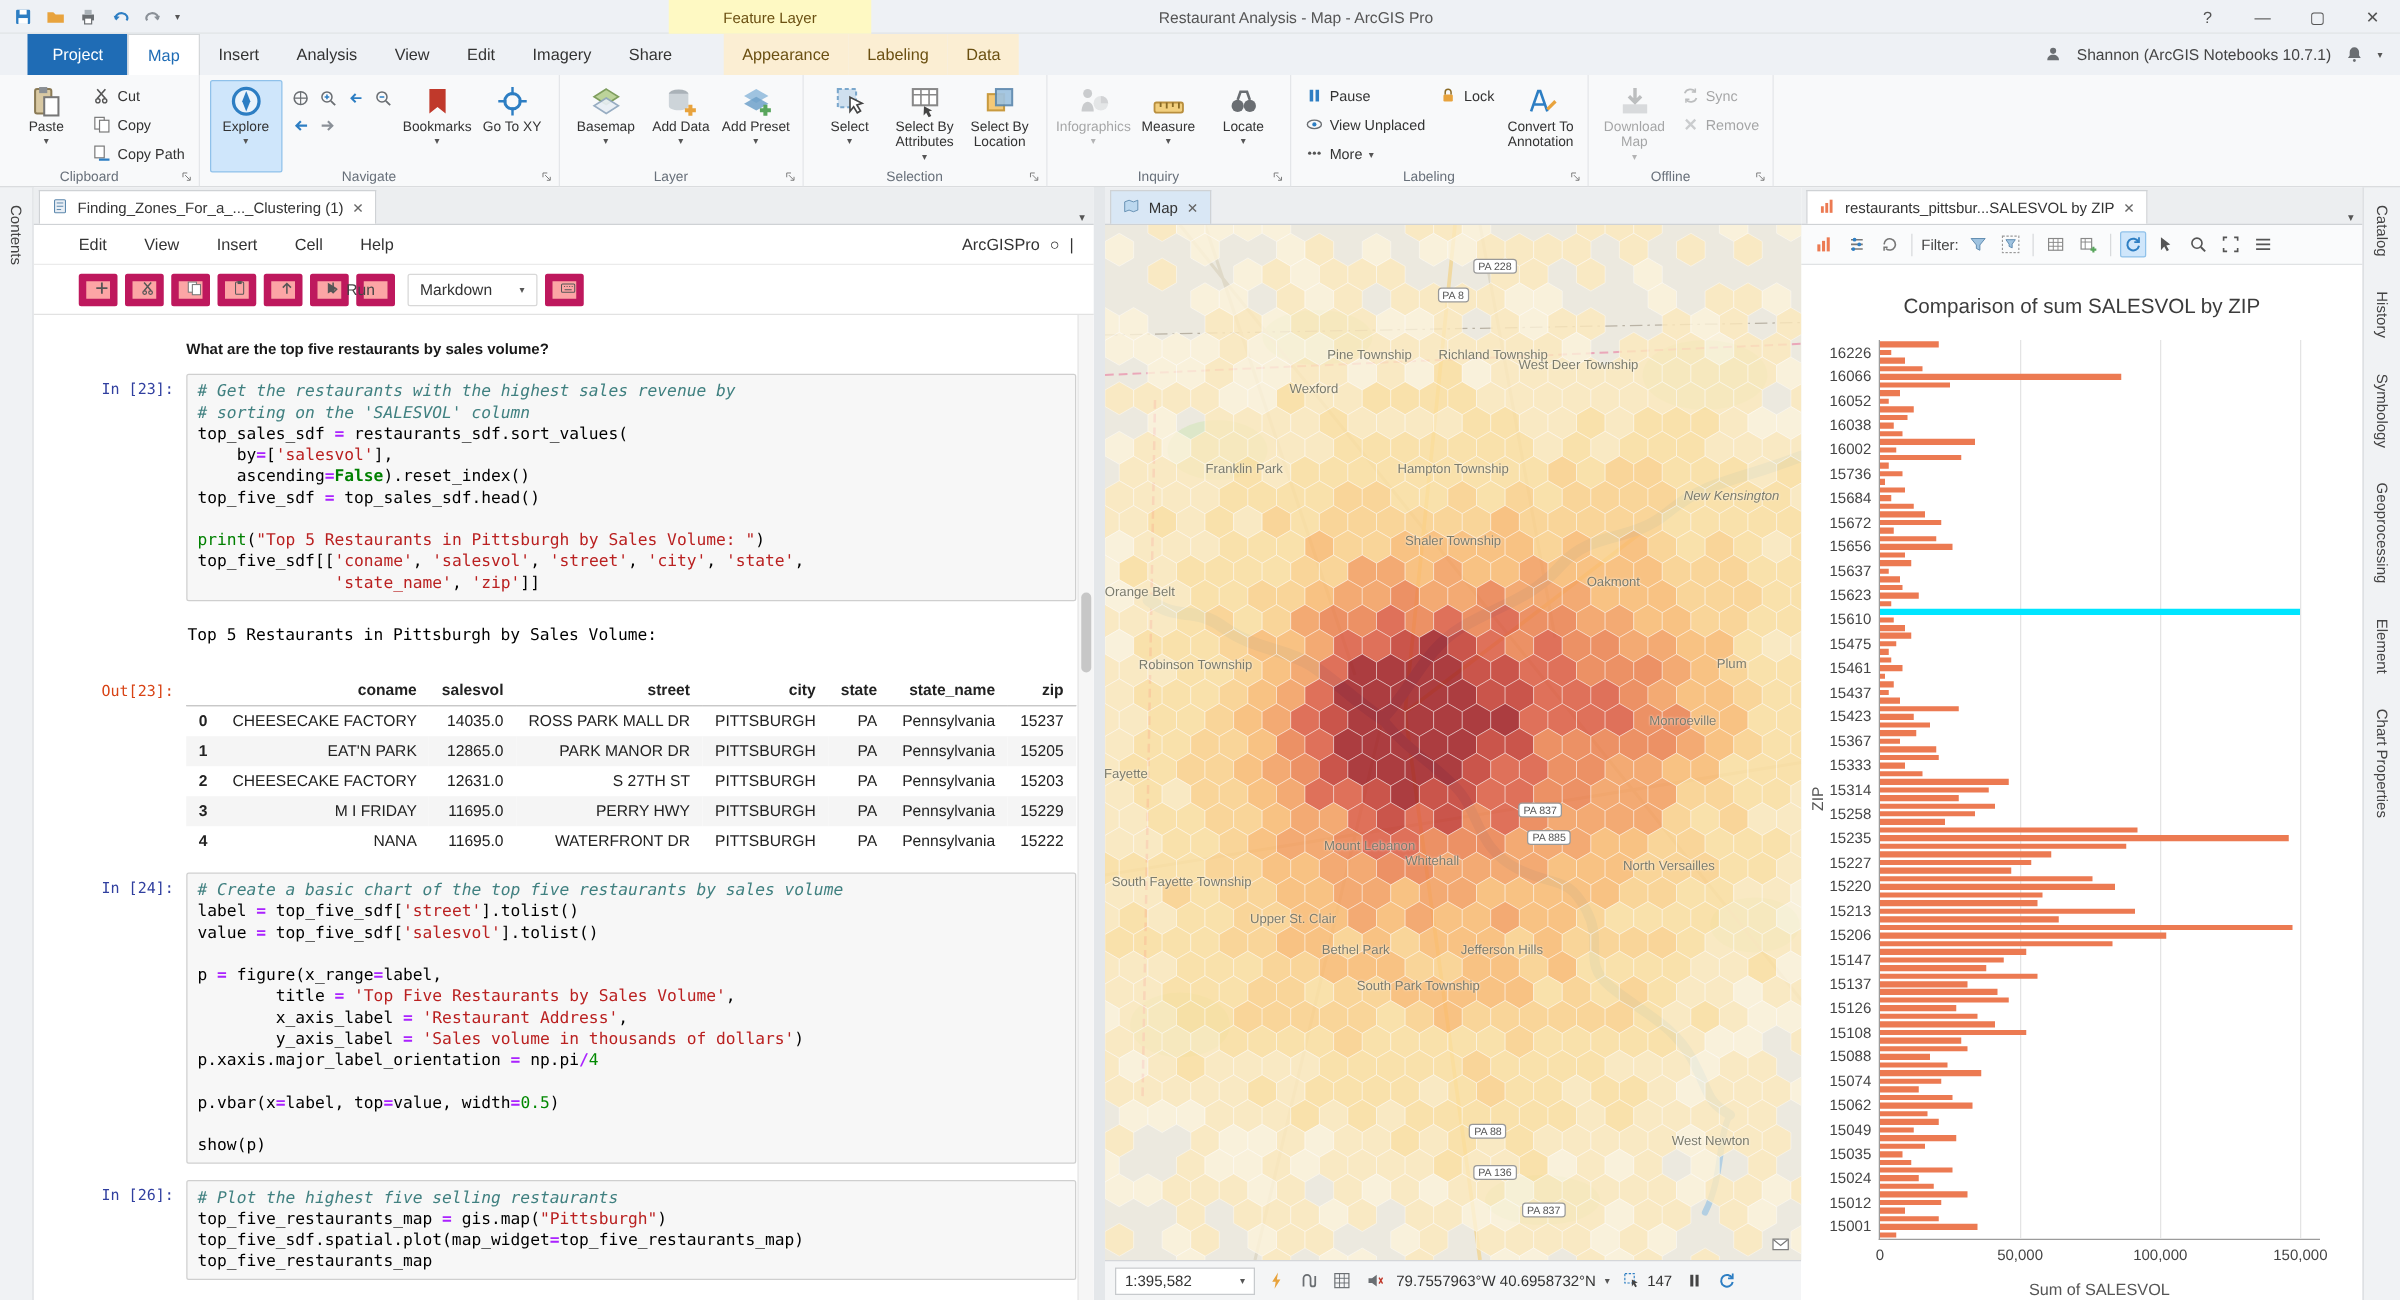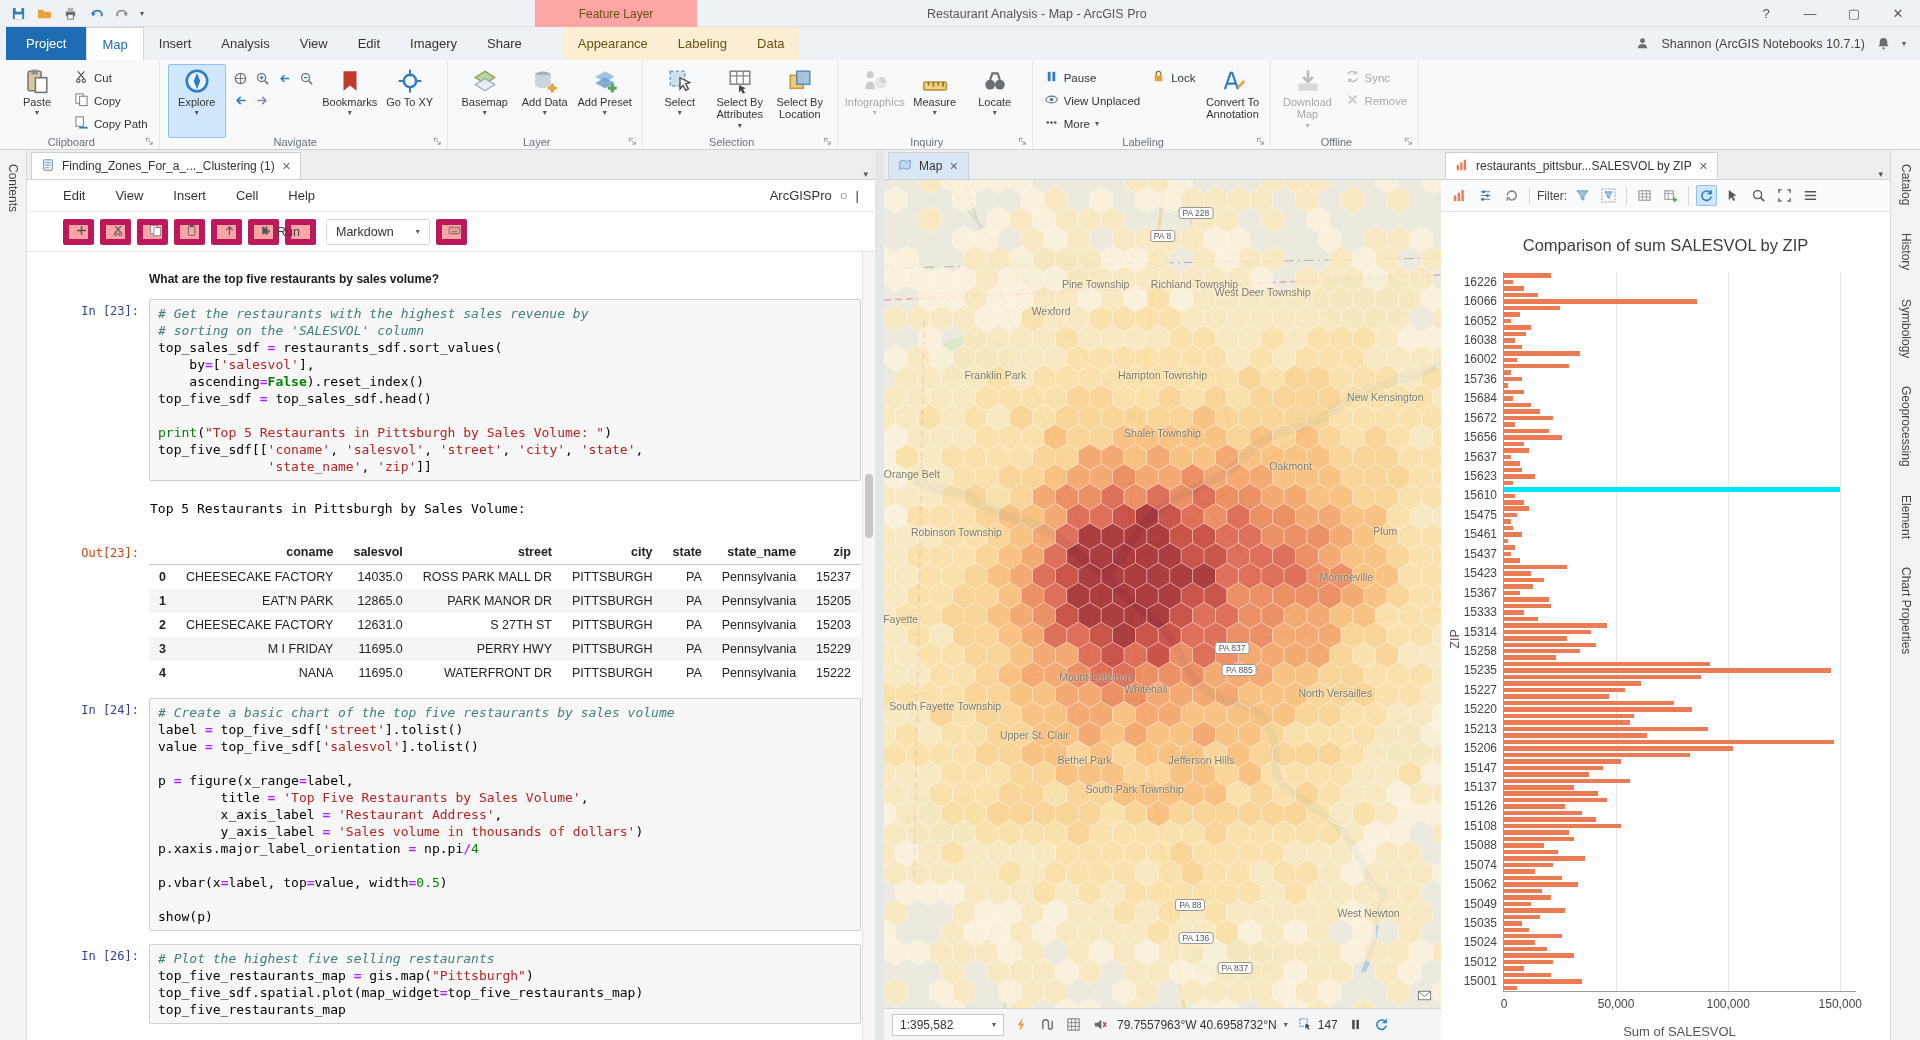--- a/index.html
+++ b/index.html
@@ -3,27 +3,27 @@
 <meta charset="utf-8">
 <style>
 *{box-sizing:border-box;margin:0;padding:0}
 html,body{width:1920px;height:1040px;overflow:hidden}
 body{font-family:"Liberation Sans",sans-serif;font-size:13px;color:#222;background:#fff;position:relative}
 
 #titlebar{position:absolute;top:0;left:0;right:0;height:27px;background:#eef1f5;border-bottom:1px solid #e0e3e6;display:flex;align-items:center;z-index:5}
 #qat{display:flex;align-items:center;gap:9px;padding-left:10px}
 .qicon{width:17px;height:17px;display:flex;align-items:center;justify-content:center}
 .qicon svg{width:15px;height:15px}
-#ctx-header{position:absolute;left:535px;top:0;width:162px;height:27px;background:#fca5a5;color:#6b5012;display:flex;align-items:center;justify-content:center;font-size:12px}
+#ctx-header{position:absolute;left:535px;top:0;width:162px;height:27px;background:#fef9c3;color:#6b5012;display:flex;align-items:center;justify-content:center;font-size:12px}
 #win-title{position:absolute;left:50%;top:0;height:27px;transform:translateX(-15%);display:flex;align-items:center;color:#555;font-size:12.5px;white-space:nowrap}
 #win-controls{margin-left:auto;display:flex;height:27px}
 .win-btn{width:44px;height:27px;display:flex;align-items:center;justify-content:center;color:#555;font-size:13px}
 
 #tabsrow{position:absolute;top:27px;left:0;right:0;height:33px;background:#eef1f5;display:flex;align-items:stretch}
-#ribbon-tabs{display:flex;align-items:stretch;padding-left:6px}
+#ribbon-tabs{display:flex;align-items:stretch;padding-left:22px}
 .rtab{display:flex;align-items:center;padding:0 15px;font-size:13px;color:#333;cursor:default}
 .rtab.project{background:#1f6cb5;color:#fff;padding:0 20px}
 .rtab.active{background:#fff;color:#1f6cb5;border:1px solid #d5d8da;border-bottom:none}
 .rtab.contextual{background:#fbeed3;color:#6b5012}
 .tab-gap{width:26px}
 #account{margin-left:auto;display:flex;align-items:center;gap:10px;padding-right:14px;font-size:12.5px;color:#444}
 #account svg{width:15px;height:15px}
 
 #ribbon{position:absolute;top:60px;left:0;right:0;height:90px;background:#f8f9fa;border-bottom:1px solid #cfd2d5;display:flex}
 .rgroup{position:relative;height:100%;border-right:1px solid #e4e6e9;padding:4px 8px 16px 8px;display:flex;align-items:flex-start;gap:5px}
@@ -1744,21 +1744,21 @@
             <polygon points="583.0,838.2 571.6,844.8 560.1,838.2 560.1,825.0 571.6,818.4 583.0,825.0 " fill="#fdf3d9" fill-opacity=".8"></polygon>
           </g>
         </svg>
       <div id="map-labels">
           <span class="map-label" style="left: 38%; top: 12.5%;">Pine Township</span>
           <span class="map-label" style="left: 50%; top: 12.5%; margin-left: 32px;">Richland Township</span>
           <span class="map-label" style="left: 68%; top: 13.5%;">West Deer Township</span>
           <span class="map-label" style="left: 30%; top: 15.8%;">Wexford</span>
           <span class="map-label" style="left: 20%; top: 23.5%;">Franklin Park</span>
           <span class="map-label" style="left: 50%; top: 23.5%;">Hampton Township</span>
-          <span class="map-label" style="left: 90%; top: 26.2%;">New Kensington</span>
+          <span class="map-label" style="left: 90%; top: 26.2%; font-style: italic;">New Kensington</span>
           <span class="map-label" style="left: 50%; top: 30.5%;">Shaler Township</span>
           <span class="map-label" style="left: 73%; top: 34.6%;">Oakmont</span>
           <span class="map-label" style="left: 90%; top: 39%; margin-top: 28px;">Plum</span>
           <span class="map-label" style="left: 13%; top: 42.5%;">Robinson Township</span>
           <span class="map-label" style="left: 83%; top: 48%;">Monroeville</span>
           <span class="map-label" style="left: 3%; top: 53%;">Fayette</span>
           <span class="map-label" style="left: 5%; top: 35.5%;">Orange Belt</span>
           <span class="map-label" style="left: 38%; top: 60%;">Mount Lebanon</span>
           <span class="map-label" style="left: 47%; top: 61.5%;">Whitehall</span>
           <span class="map-label" style="left: 81%; top: 62%;">North Versailles</span>

